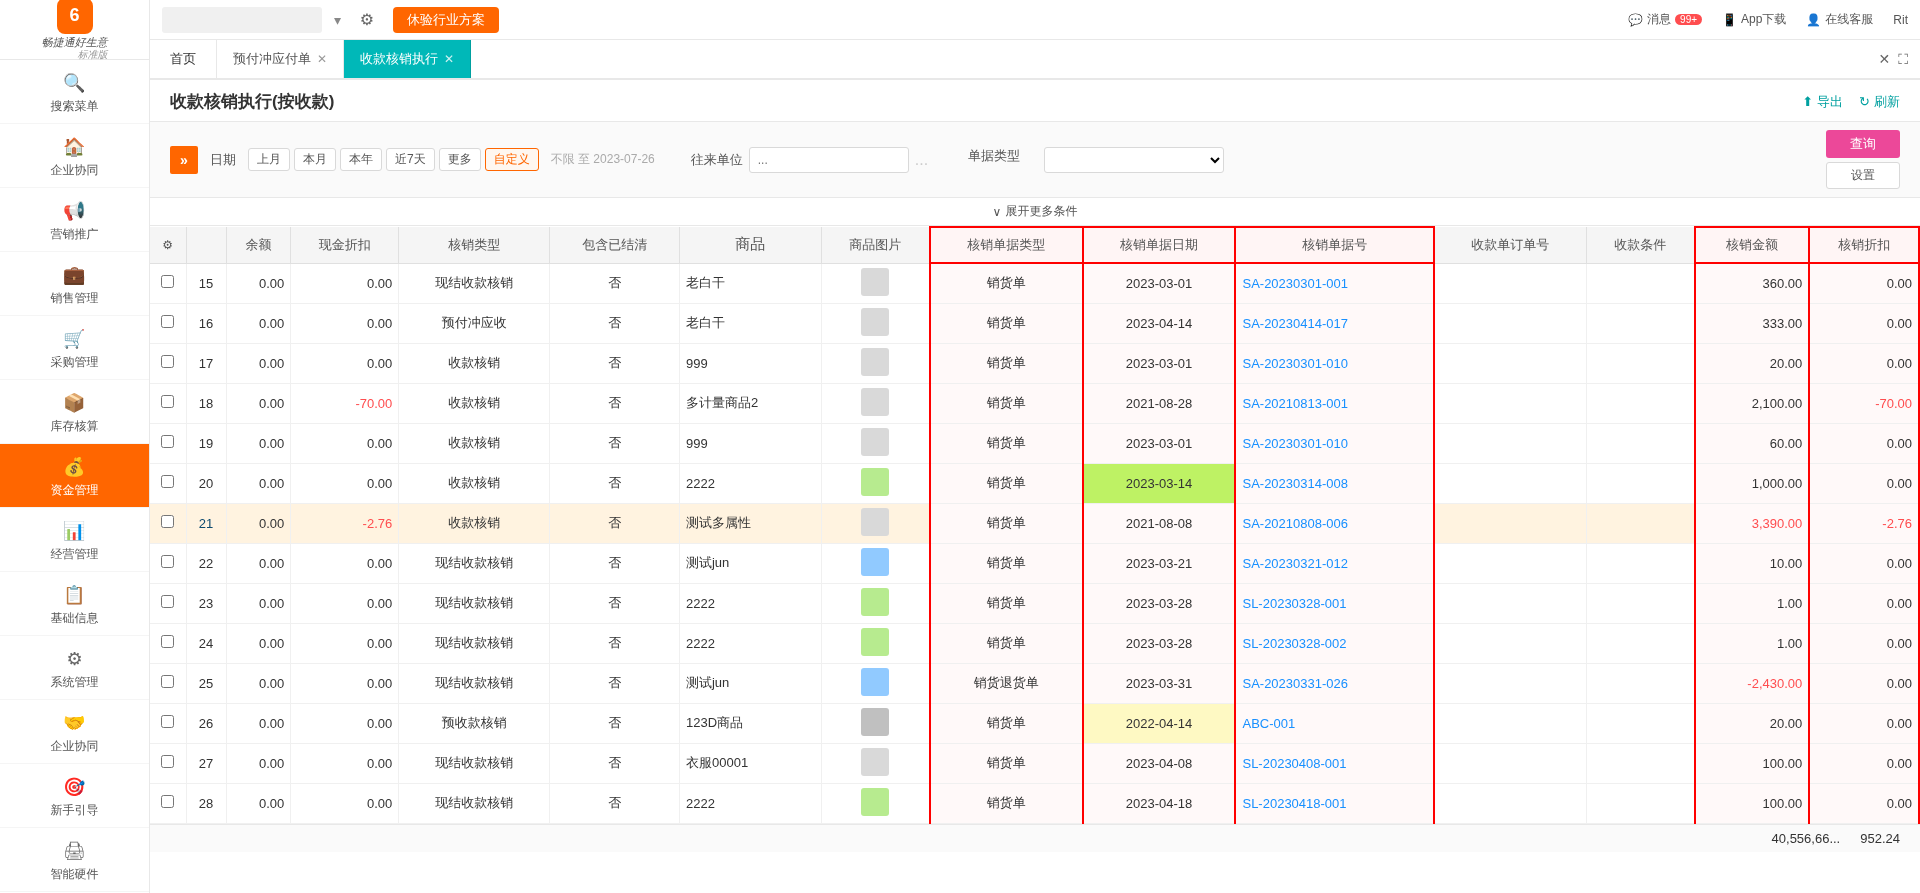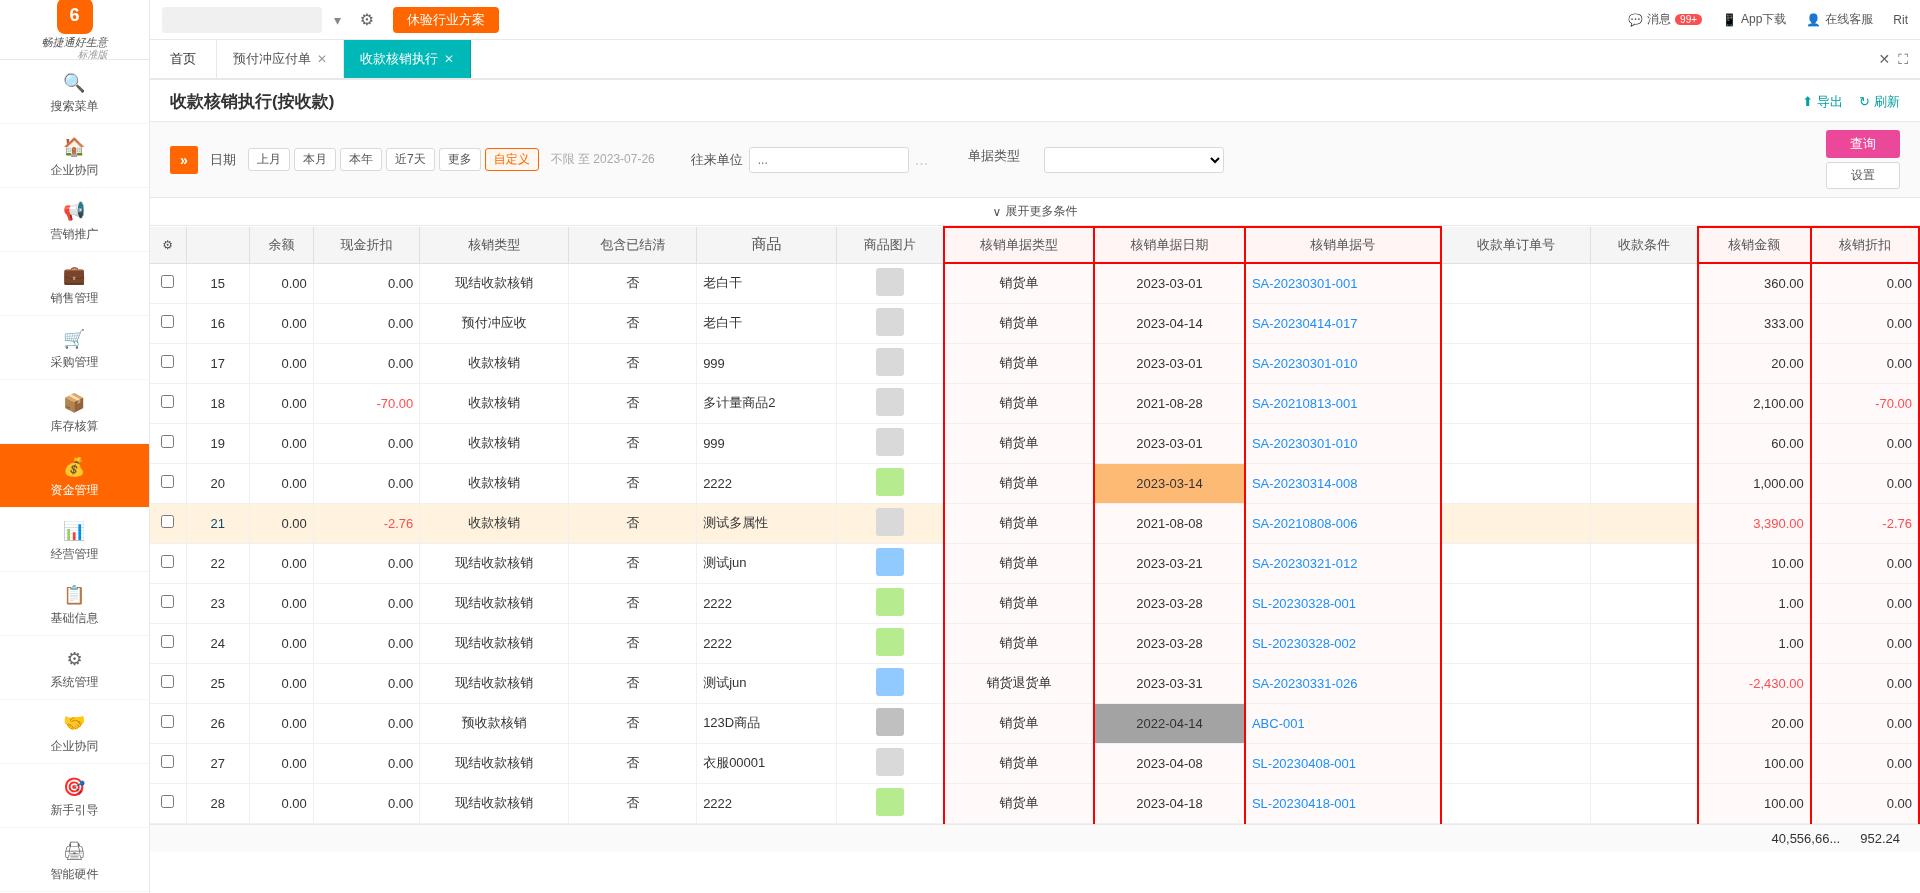--- a/index.html
+++ b/index.html
@@ -317,21 +317,21 @@
     </td>
     <td style="padding:7px 6px;text-align:center;font-size:13px;color:#333;border-bottom:1px solid #f0f0f0;border-right:1px solid #f0f0f0;"></td>
     <td style="padding:7px 6px;text-align:center;font-size:13px;color:#333;border-bottom:1px solid #f0f0f0;border-right:1px solid #f0f0f0;"></td>
     <td style="padding:7px 6px;text-align:right;font-size:13px;border-bottom:1px solid #f0f0f0;border-right:2px solid #ff0000;border-left:2px solid #ff0000;background:#fff9f9;">2,100.00</td>
     <td style="padding:7px 6px;text-align:right;font-size:13px;border-bottom:1px solid #f0f0f0;border-right:2px solid #ff0000;background:#fff9f9;color:#ff4d4f;">-70.00</td>
   </tr>
               <tr>
     <td style="padding:7px 6px;text-align:center;font-size:13px;border-bottom:1px solid #f0f0f0;border-right:1px solid #f0f0f0;">
       <input type="checkbox" style="">
     </td>
-    <td style="padding:7px 24px;text-align:center;font-size:13px;color:#333;border-bottom:1px solid #f0f0f0;border-right:1px solid #f0f0f0;">19</td>
+    <td style="padding:7px 0;text-align:center;font-size:13px;color:#333;border-bottom:1px solid #f0f0f0;border-right:1px solid #f0f0f0;">19</td>
     <td style="padding:7px 6px;text-align:right;font-size:13px;color:#333;border-bottom:1px solid #f0f0f0;border-right:1px solid #f0f0f0;">0.00</td>
     <td style="padding:7px 6px;text-align:right;font-size:13px;border-bottom:1px solid #f0f0f0;border-right:1px solid #f0f0f0;">0.00</td>
     <td style="padding:7px 6px;text-align:center;font-size:13px;color:#333;border-bottom:1px solid #f0f0f0;border-right:1px solid #f0f0f0;">收款核销</td>
     <td style="padding:7px 6px;text-align:center;font-size:13px;color:#333;border-bottom:1px solid #f0f0f0;border-right:1px solid #f0f0f0;">否</td>
     <td style="padding:7px 6px;text-align:left;font-size:13px;color:#333;border-bottom:1px solid #f0f0f0;border-right:1px solid #f0f0f0;">999</td>
     <td style="padding:4px 6px;text-align:center;border-bottom:1px solid #f0f0f0;border-right:1px solid #f0f0f0;">
       <div style="width:28px;height:28px;background:#d9d9d9;border-radius:3px;display:inline-flex;align-items:center;justify-content:center;font-size:10px;color:#999;"></div>
     </td>
     <td style="padding:7px 6px;text-align:center;font-size:13px;color:#333;border-bottom:1px solid #f0f0f0;border-right:2px solid #ff0000;border-left:2px solid #ff0000;background:#fff9f9;">销货单</td>
     <td style="padding:7px 6px;text-align:center;font-size:13px;color:#333;border-bottom:1px solid #f0f0f0;border-right:2px solid #ff0000;background:#fff9f9;">2023-03-01</td>
@@ -350,21 +350,21 @@
     <td style="padding:7px 6px;text-align:center;font-size:13px;color:#333;border-bottom:1px solid #f0f0f0;border-right:1px solid #f0f0f0;">20</td>
     <td style="padding:7px 6px;text-align:right;font-size:13px;color:#333;border-bottom:1px solid #f0f0f0;border-right:1px solid #f0f0f0;">0.00</td>
     <td style="padding:7px 6px;text-align:right;font-size:13px;border-bottom:1px solid #f0f0f0;border-right:1px solid #f0f0f0;">0.00</td>
     <td style="padding:7px 6px;text-align:center;font-size:13px;color:#333;border-bottom:1px solid #f0f0f0;border-right:1px solid #f0f0f0;">收款核销</td>
     <td style="padding:7px 6px;text-align:center;font-size:13px;color:#333;border-bottom:1px solid #f0f0f0;border-right:1px solid #f0f0f0;">否</td>
     <td style="padding:7px 6px;text-align:left;font-size:13px;color:#333;border-bottom:1px solid #f0f0f0;border-right:1px solid #f0f0f0;">2222</td>
     <td style="padding:4px 6px;text-align:center;border-bottom:1px solid #f0f0f0;border-right:1px solid #f0f0f0;">
       <div style="width:28px;height:28px;background:#b7eb8f;border-radius:3px;display:inline-flex;align-items:center;justify-content:center;font-size:10px;color:#999;"></div>
     </td>
     <td style="padding:7px 6px;text-align:center;font-size:13px;color:#333;border-bottom:1px solid #f0f0f0;border-right:2px solid #ff0000;border-left:2px solid #ff0000;background:#fff9f9;">销货单</td>
-    <td style="padding:7px 6px;text-align:center;font-size:13px;color:#333;border-bottom:1px solid #f0f0f0;border-right:2px solid #ff0000;background:#fdba74;">2023-03-14</td>
+    <td style="padding:7px 6px;text-align:center;font-size:13px;color:#333;border-bottom:1px solid #f0f0f0;border-right:2px solid #ff0000;background:#bef264;">2023-03-14</td>
     <td style="padding:7px 6px;text-align:left;font-size:13px;border-bottom:1px solid #f0f0f0;border-right:2px solid #ff0000;background:#fff9f9;">
       <a style="color:#1890ff;text-decoration:none;cursor:pointer;">SA-20230314-008</a>
     </td>
     <td style="padding:7px 6px;text-align:center;font-size:13px;color:#333;border-bottom:1px solid #f0f0f0;border-right:1px solid #f0f0f0;"></td>
     <td style="padding:7px 6px;text-align:center;font-size:13px;color:#333;border-bottom:1px solid #f0f0f0;border-right:1px solid #f0f0f0;"></td>
     <td style="padding:7px 6px;text-align:right;font-size:13px;border-bottom:1px solid #f0f0f0;border-right:2px solid #ff0000;border-left:2px solid #ff0000;background:#fff9f9;">1,000.00</td>
     <td style="padding:7px 6px;text-align:right;font-size:13px;border-bottom:1px solid #f0f0f0;border-right:2px solid #ff0000;background:#fff9f9;">0.00</td>
   </tr>
               <tr style="background: rgb(255, 243, 224);">
     <td style="padding:7px 6px;text-align:center;font-size:13px;border-bottom:1px solid #f0f0f0;border-right:1px solid #f0f0f0;">
@@ -488,21 +488,21 @@
     <td style="padding:7px 6px;text-align:center;font-size:13px;color:#333;border-bottom:1px solid #f0f0f0;border-right:1px solid #f0f0f0;">26</td>
     <td style="padding:7px 6px;text-align:right;font-size:13px;color:#333;border-bottom:1px solid #f0f0f0;border-right:1px solid #f0f0f0;">0.00</td>
     <td style="padding:7px 6px;text-align:right;font-size:13px;border-bottom:1px solid #f0f0f0;border-right:1px solid #f0f0f0;">0.00</td>
     <td style="padding:7px 6px;text-align:center;font-size:13px;color:#333;border-bottom:1px solid #f0f0f0;border-right:1px solid #f0f0f0;">预收款核销</td>
     <td style="padding:7px 6px;text-align:center;font-size:13px;color:#333;border-bottom:1px solid #f0f0f0;border-right:1px solid #f0f0f0;">否</td>
     <td style="padding:7px 6px;text-align:left;font-size:13px;color:#333;border-bottom:1px solid #f0f0f0;border-right:1px solid #f0f0f0;">123D商品</td>
     <td style="padding:4px 6px;text-align:center;border-bottom:1px solid #f0f0f0;border-right:1px solid #f0f0f0;">
       <div style="width:28px;height:28px;background:#c0c0c0;border-radius:3px;display:inline-flex;align-items:center;justify-content:center;font-size:10px;color:#999;"></div>
     </td>
     <td style="padding:7px 6px;text-align:center;font-size:13px;color:#333;border-bottom:1px solid #f0f0f0;border-right:2px solid #ff0000;border-left:2px solid #ff0000;background:#fff9f9;">销货单</td>
-    <td style="padding:7px 6px;text-align:center;font-size:13px;color:#333;border-bottom:1px solid #f0f0f0;border-right:2px solid #ff0000;background:#a3a3a3;">2022-04-14</td>
+    <td style="padding:7px 6px;text-align:center;font-size:13px;color:#333;border-bottom:1px solid #f0f0f0;border-right:2px solid #ff0000;background:#fef9c3;">2022-04-14</td>
     <td style="padding:7px 6px;text-align:left;font-size:13px;border-bottom:1px solid #f0f0f0;border-right:2px solid #ff0000;background:#fff9f9;">
       <a style="color:#1890ff;text-decoration:none;cursor:pointer;">ABC-001</a>
     </td>
     <td style="padding:7px 6px;text-align:center;font-size:13px;color:#333;border-bottom:1px solid #f0f0f0;border-right:1px solid #f0f0f0;"></td>
     <td style="padding:7px 6px;text-align:center;font-size:13px;color:#333;border-bottom:1px solid #f0f0f0;border-right:1px solid #f0f0f0;"></td>
     <td style="padding:7px 6px;text-align:right;font-size:13px;border-bottom:1px solid #f0f0f0;border-right:2px solid #ff0000;border-left:2px solid #ff0000;background:#fff9f9;">20.00</td>
     <td style="padding:7px 6px;text-align:right;font-size:13px;border-bottom:1px solid #f0f0f0;border-right:2px solid #ff0000;background:#fff9f9;">0.00</td>
   </tr>
               <tr>
     <td style="padding:7px 6px;text-align:center;font-size:13px;border-bottom:1px solid #f0f0f0;border-right:1px solid #f0f0f0;">

